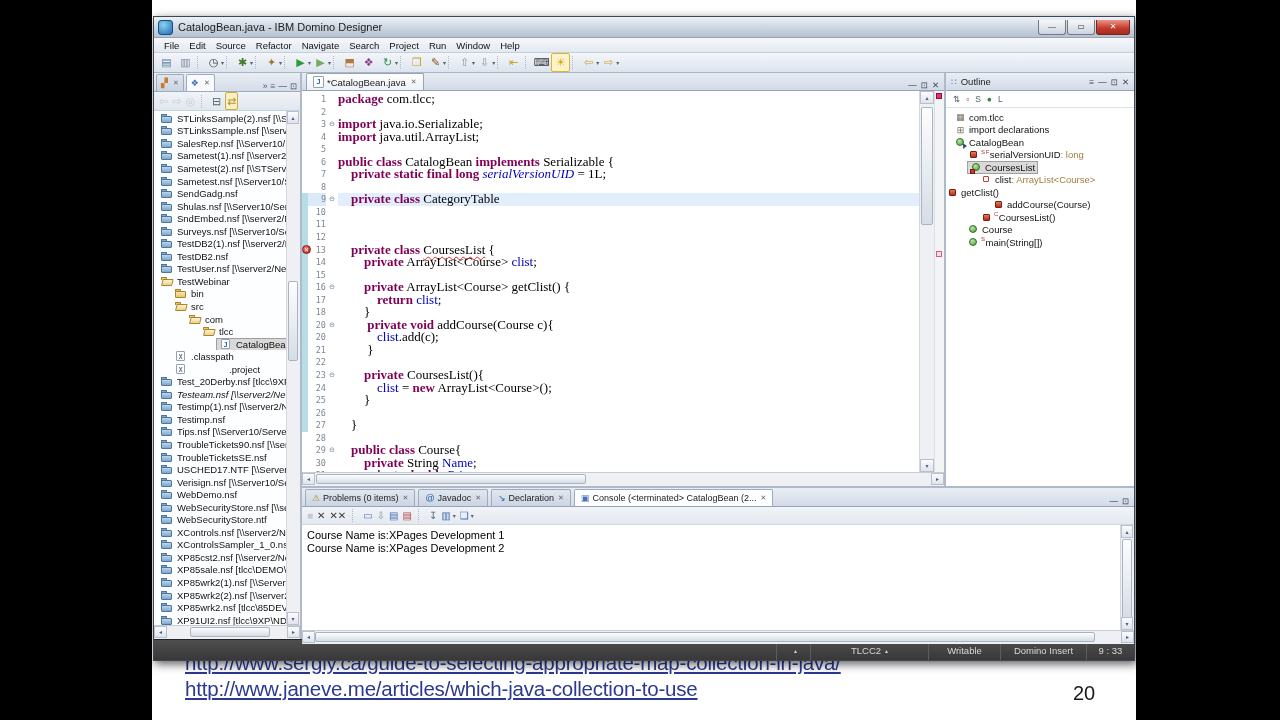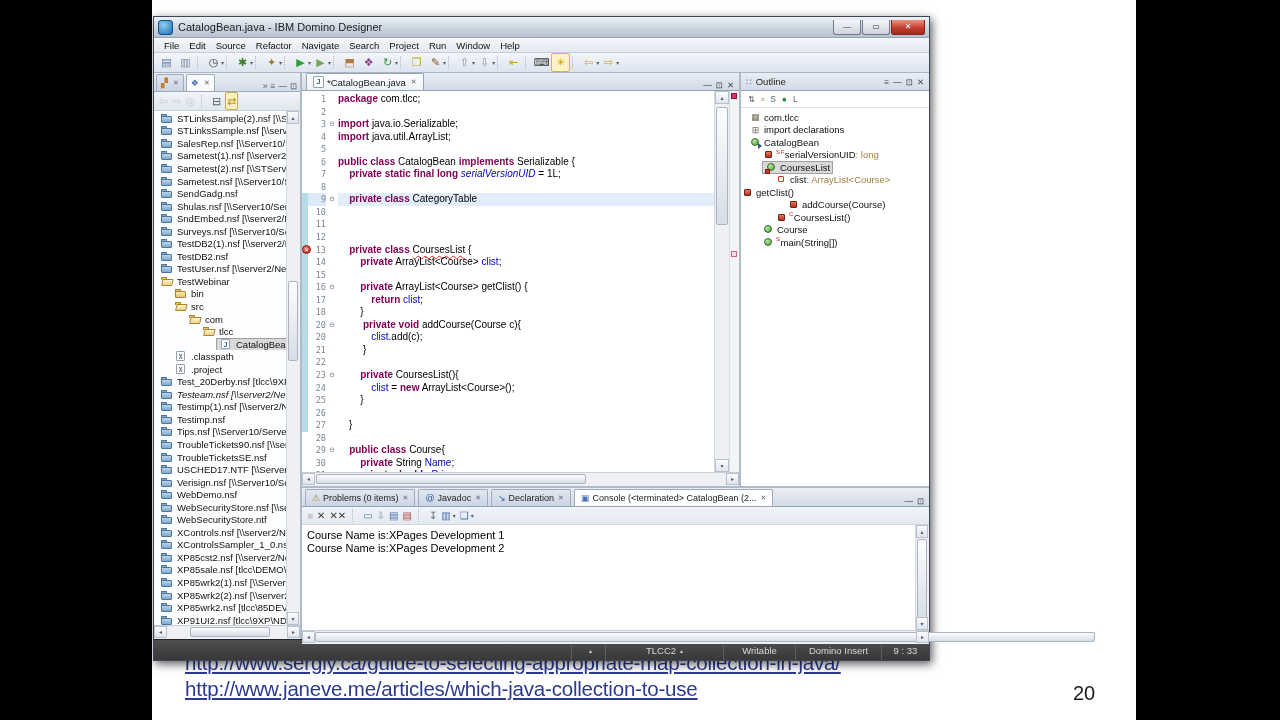--- a/index.html
+++ b/index.html
@@ -5,21 +5,21 @@
   html,body{margin:0;padding:0;background:#000;}
   .stage{position:relative;width:1280px;height:720px;background:#000;overflow:hidden;
          font-family:"Liberation Sans",sans-serif;-webkit-font-smoothing:antialiased;}
   
   .slide{position:absolute;left:152px;top:0;width:984px;height:720px;background:#fff;}
   .slide-links{position:absolute;left:33px;top:650px;display:flex;flex-direction:column;}
   .slide-link{color:#2b3990;text-decoration:underline;font-size:20.5px;line-height:26px;
               letter-spacing:-0.2px;white-space:nowrap;}
   .page-num{position:absolute;left:921px;top:682px;font-size:20px;color:#1a1a1a;}
   
-  .win{position:absolute;left:153px;top:16px;width:777px;height:645px;background:#7dd3fc;
+  .win{position:absolute;left:153px;top:16px;width:982px;height:645px;background:#7dd3fc;
        border:1px solid #3c4654;box-shadow:2px 3px 9px rgba(0,0,0,.65);
        display:flex;flex-direction:column;box-sizing:border-box;}
   .titlebar{height:20px;flex:none;display:flex;align-items:center;padding:0 4px;
             background:linear-gradient(#eef2f7,#ccd5e1 55%,#b7c2d1);border-bottom:1px solid #98a3b2;}
   .win-icon{width:13px;height:13px;border-radius:3px;flex:none;margin-right:5px;
             background:radial-gradient(circle at 35% 30%,#8fd0ef,#1c6fb8);border:1px solid #14507f;}
   .win-title{font-size:11px;color:#1b1b1b;white-space:nowrap;}
   .win-controls{margin-left:auto;display:flex;}
   .wc{width:26px;height:14px;margin-left:1px;border:1px solid #70798a;border-top:none;
       border-radius:0 0 3px 3px;background:linear-gradient(#f6f8fa,#cdd4dd);
@@ -105,21 +105,21 @@
   .gut-err{position:absolute;left:0;width:9px;height:9px;border-radius:50%;
            background:radial-gradient(circle at 35% 30%,#f08070,#c01810);border:1px solid #8a0f08;
            color:#fff;font-size:6px;line-height:9px;text-align:center;box-sizing:border-box;}
   .linenums{position:absolute;left:6px;top:2px;width:18px;color:#7b8894;
             font-family:"DejaVu Sans Mono",monospace;font-size:8.5px;text-align:right;}
   .num{height:12.55px;line-height:12.55px;}
   .num.cur{background:#dce9f8;}
   .foldcol{position:absolute;left:26px;top:2px;width:8px;color:#7a8694;font-size:7px;text-align:center;}
   .fold{height:12.55px;line-height:12.55px;}
   .codelines{position:absolute;left:36px;top:2px;right:24px;bottom:0;overflow:hidden;
-             font-family:Liberation Sans, sans-serif;font-size:10px;color:#000;}
+             font-family:Liberation Serif, serif;font-size:13px;color:#000;}
   .code-line{height:12.55px;line-height:12.55px;white-space:pre;}
   .code-line.current{background:#e2eefb;box-shadow:-36px 0 0 0 #e2eefb;}
   .tk{color:#7f0055;font-weight:bold;}
   .tp{color:#000;}
   .tf{color:#0000c0;}
   .tsf{color:#0000c0;font-style:italic;}
   .ter{color:#000;text-decoration:underline wavy #e02020 1px;text-underline-offset:2px;}
   .evsb{position:absolute;top:0;bottom:0;right:9px;width:15px;background:#eef0f4;border-left:1px solid #d3d9e0;}
   .evsb .sb-btn{width:14px;height:13px;line-height:12px;left:0;}
   .evsb .sb-thumb{left:1px;width:12px;}
@@ -363,21 +363,21 @@
               <div class="trow" style="padding-left: 62px;">
                 <span class="tsel">
                   <span class="tic tic-j"></span>
                   <span class="tlabel">CatalogBean</span>
                 </span>
               </div>
               <div class="trow" style="padding-left: 20px;">
                 <span class="tic tic-x"></span>
                 <span class="tlabel">.classpath</span>
               </div>
-              <div class="trow" style="padding-left: 20px;">
+              <div class="trow" style="padding-left: 20px; gap: 38px;">
                 <span class="tic tic-x"></span>
                 <span class="tlabel">.project</span>
               </div>
               <div class="trow" style="padding-left: 6px;">
                 <span class="tic tic-fb"></span>
                 <span class="tlabel">Test_20Derby.nsf [tlcc\9XP</span>
               </div>
               <div class="trow" style="padding-left: 6px; font-style: italic;">
                 <span class="tic tic-fb"></span>
                 <span class="tlabel">Testeam.nsf [\\server2/Ne</span>

